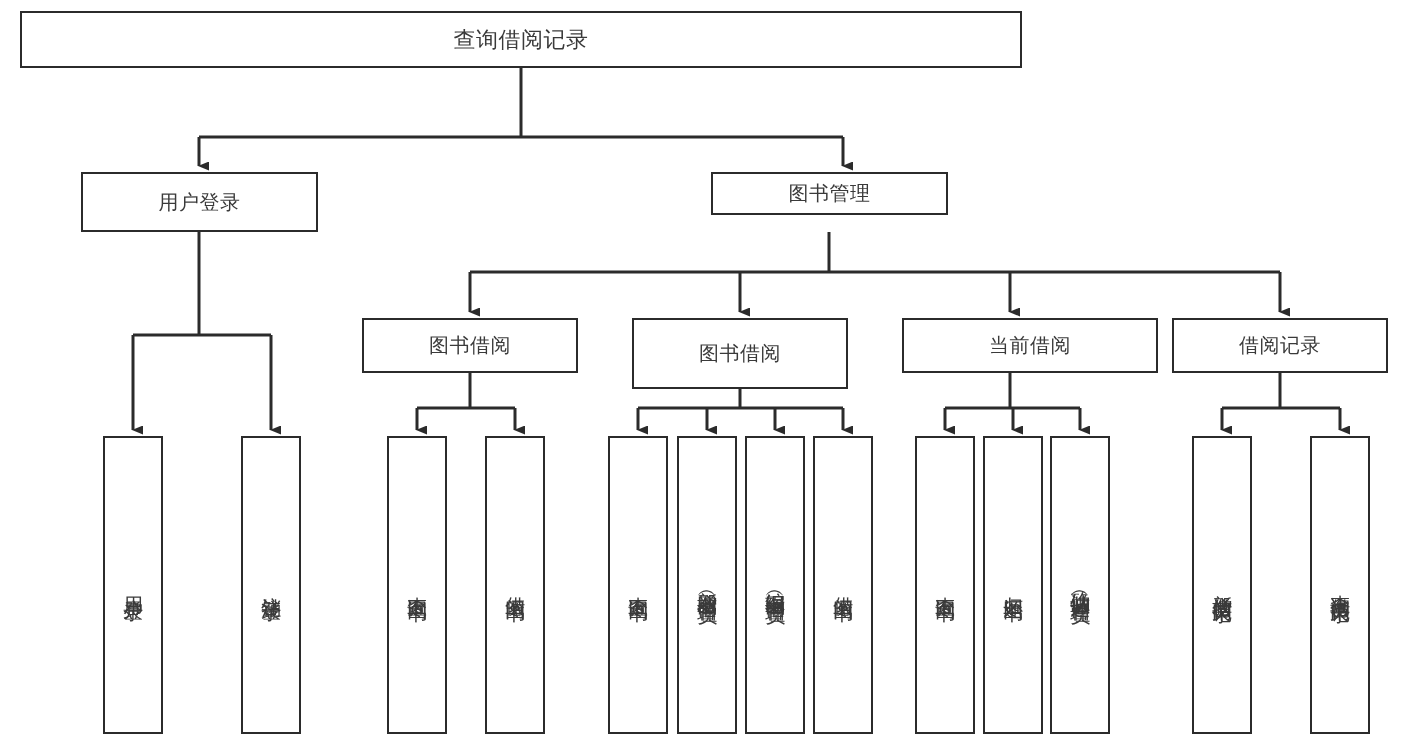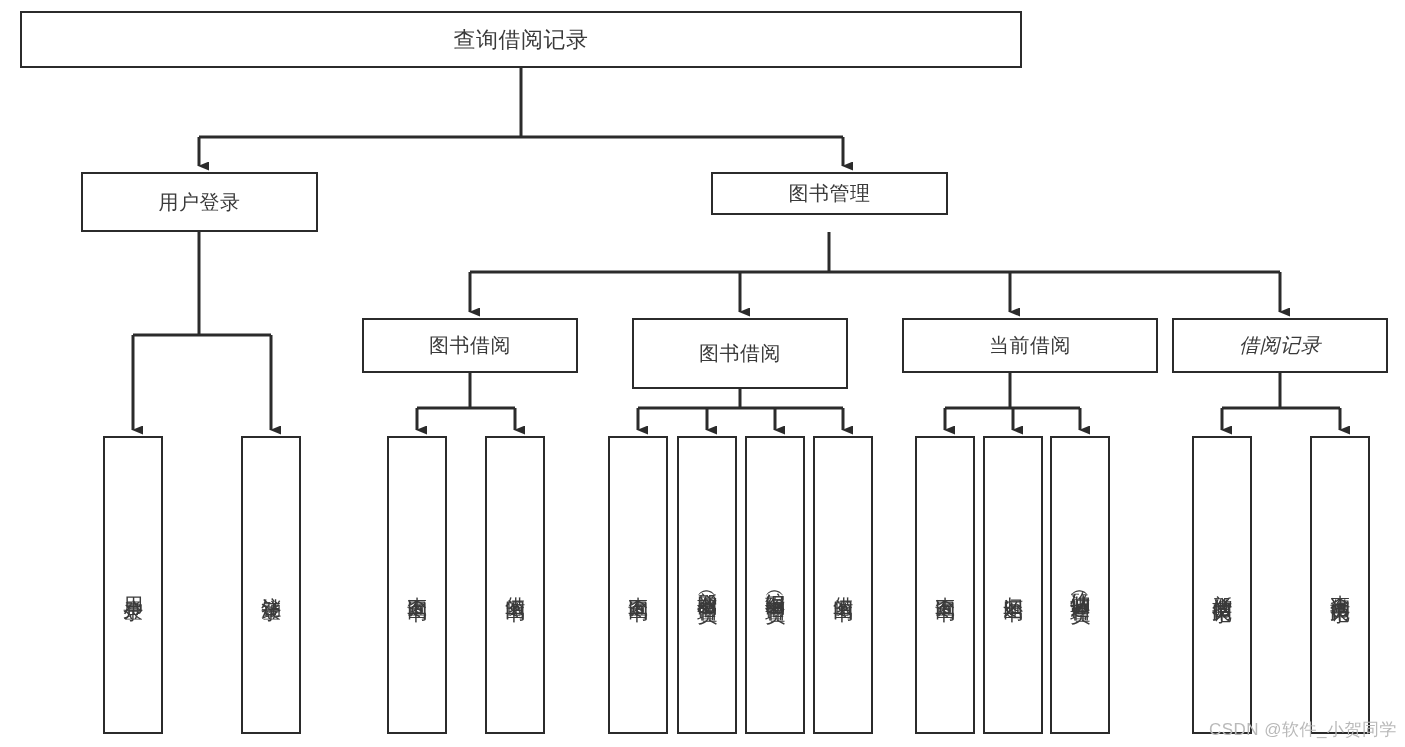--- a/index.html
+++ b/index.html
@@ -153,21 +153,21 @@
 
   <div class="node level1" style="left:362px; top:318px; width:216px; height:55px;">
     <span class="node-label">图书借阅</span>
   </div>
   <div class="node level1" style="left:632px; top:318px; width:216px; height:71px;">
     <span class="node-label">图书借阅</span>
   </div>
   <div class="node level1" style="left:902px; top:318px; width:256px; height:55px;">
     <span class="node-label">当前借阅</span>
   </div>
-  <div class="node level1" style="left:1172px; top:318px; width:216px; height:55px;font-style:italic;">
+  <div class="node level1" style="left:1172px; top:318px; width:216px; height:55px;">
     <span class="node-label">借阅记录</span>
   </div>
 
   <div class="node leaf" style="left:103px; top:436px; width:60px; height:298px;">
     <span class="node-label">用户登录</span>
   </div>
   <div class="node leaf" style="left:241px; top:436px; width:60px; height:298px;">
     <span class="node-label">注销登录</span>
   </div>
   <div class="node leaf" style="left:387px; top:436px; width:60px; height:298px;">
@@ -197,15 +197,14 @@
   <div class="node leaf" style="left:1050px; top:436px; width:60px; height:298px;">
     <span class="node-label">确认归还（管理员）</span>
   </div>
   <div class="node leaf" style="left:1192px; top:436px; width:60px; height:298px;">
     <span class="node-label">新增借阅记录</span>
   </div>
   <div class="node leaf" style="left:1310px; top:436px; width:60px; height:298px;">
     <span class="node-label">查询借阅记录</span>
   </div>
 
-  <div id="watermark">CSDN @软件_小贺同学</div>
 
 </div>
 
 </body></html>

